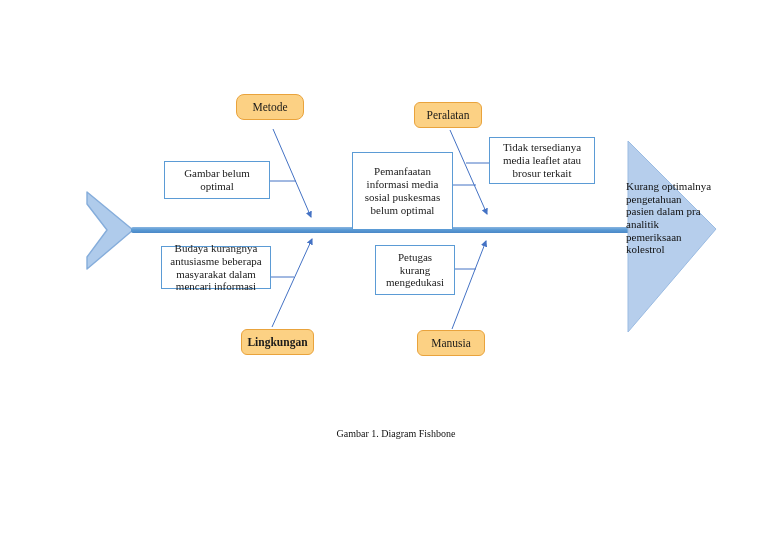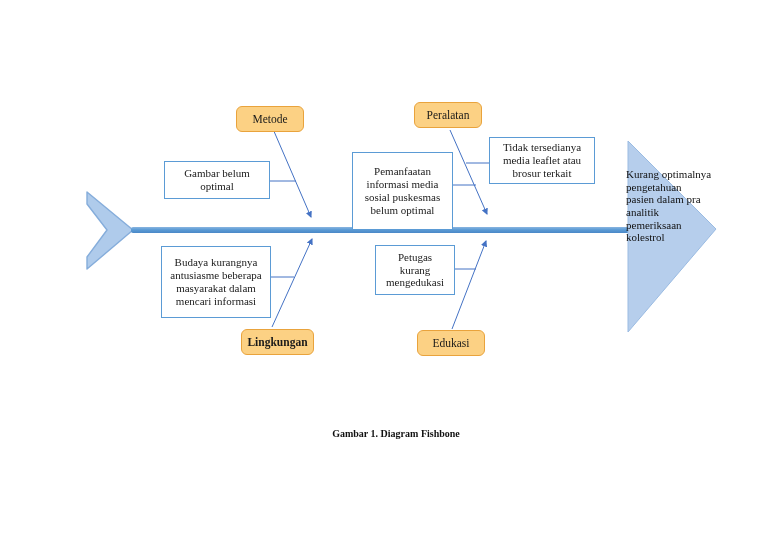--- a/index.html
+++ b/index.html
@@ -43,35 +43,35 @@
     font-size: 11px;
     line-height: 1.18;
     color: #1a1a1a;
     box-sizing: border-box;
     text-align: center;
     padding: 12px 4px;
   }
   .effect-text {
     position: absolute;
     left: 626px;
-    top: 168px;
+    top: 180px;
     width: 86px;
     font-size: 11px;
     line-height: 1.15;
     color: #111111;
     text-align: left;
   }
   .caption {
     position: absolute;
     left: 286px;
     top: 428px;
     width: 220px;
     text-align: center;
     font-size: 10px;
-    font-weight: bold;
+    font-weight: normal;
     color: #111111;
   }
 </style>
 </head>
 <body>
 
 <div class="canvas">
 
   <svg class="layer" width="768" height="543" viewBox="0 0 768 543">
     <defs>
@@ -96,28 +96,28 @@
     <line x1="272" y1="327" x2="312" y2="239" stroke="#4472C4" stroke-width="1" marker-end="url(#arr)"></line>
     <line x1="452" y1="329" x2="486" y2="241" stroke="#4472C4" stroke-width="1" marker-end="url(#arr)"></line>
 
     <line x1="270" y1="181" x2="296" y2="181" stroke="#4472C4" stroke-width="1"></line>
     <line x1="453" y1="185" x2="476" y2="185" stroke="#4472C4" stroke-width="1"></line>
     <line x1="466" y1="163" x2="489" y2="163" stroke="#4472C4" stroke-width="1"></line>
     <line x1="271" y1="277" x2="294" y2="277" stroke="#4472C4" stroke-width="1"></line>
     <line x1="455" y1="269" x2="476" y2="269" stroke="#4472C4" stroke-width="1"></line>
   </svg>
 
-  <div class="cat-box" style="left:236px; top:106px; width:68px; height:26px;">Metode</div>
+  <div class="cat-box" style="left:236px; top:94px; width:68px; height:26px;border-radius:8px;">Metode</div>
   <div class="cat-box" style="left:414px; top:102px; width:68px; height:26px;">Peralatan</div>
   <div class="cat-box" style="left:241px; top:329px; width:73px; height:26px;font-weight:bold;">Lingkungan</div>
-  <div class="cat-box" style="left:417px; top:330px; width:68px; height:26px;">Edukasi</div>
+  <div class="cat-box" style="left:417px; top:330px; width:68px; height:26px;">Manusia</div>
 
   <div class="cause-box" style="left:164px; top:161px; width:106px; height:38px;">Gambar belum optimal</div>
   <div class="cause-box" style="left:352px; top:152px; width:101px; height:78px;">Pemanfaatan informasi media sosial puskesmas belum optimal</div>
   <div class="cause-box" style="left:489px; top:137px; width:106px; height:47px;">Tidak tersedianya media leaflet atau brosur terkait</div>
-  <div class="cause-box" style="left:161px; top:246px; width:110px; height:72px;">Budaya kurangnya antusiasme beberapa masyarakat dalam mencari informasi</div>
+  <div class="cause-box" style="left:161px; top:246px; width:110px; height:43px;">Budaya kurangnya antusiasme beberapa masyarakat dalam mencari informasi</div>
   <div class="cause-box" style="left:375px; top:245px; width:80px; height:50px; padding:2px 24px;">Petugas kurang mengedukasi</div>
 
   <div class="effect-text">Kurang optimalnya pengetahuan pasien dalam pra analitik pemeriksaan kolestrol</div>
 
   <div class="caption">Gambar 1. Diagram Fishbone</div>
 
 </div>
 
 </body></html>

